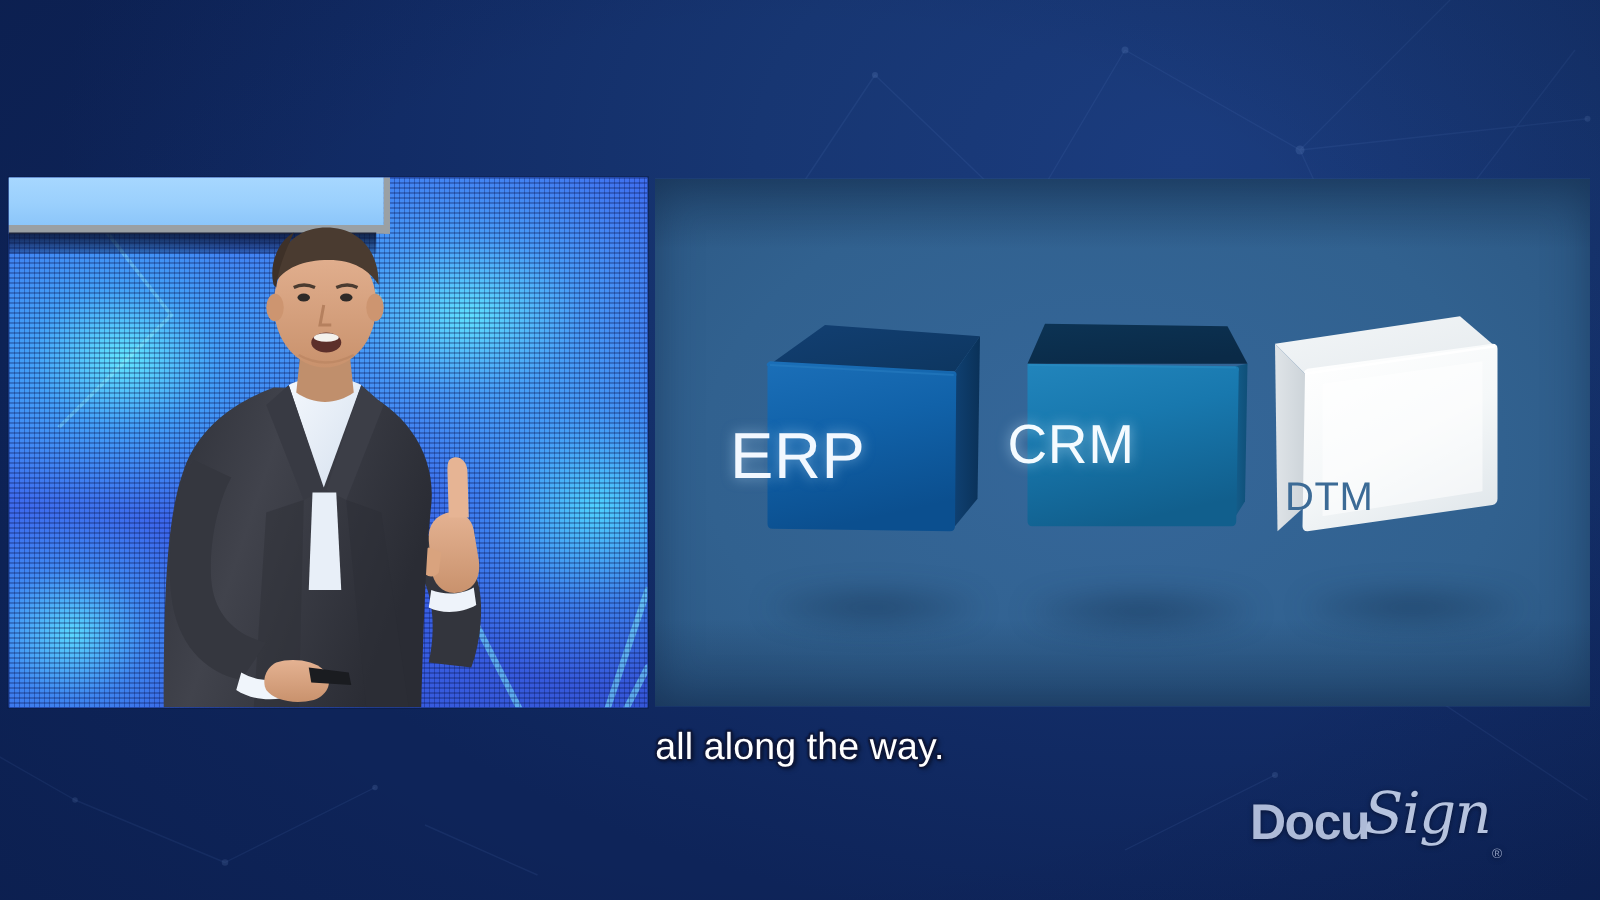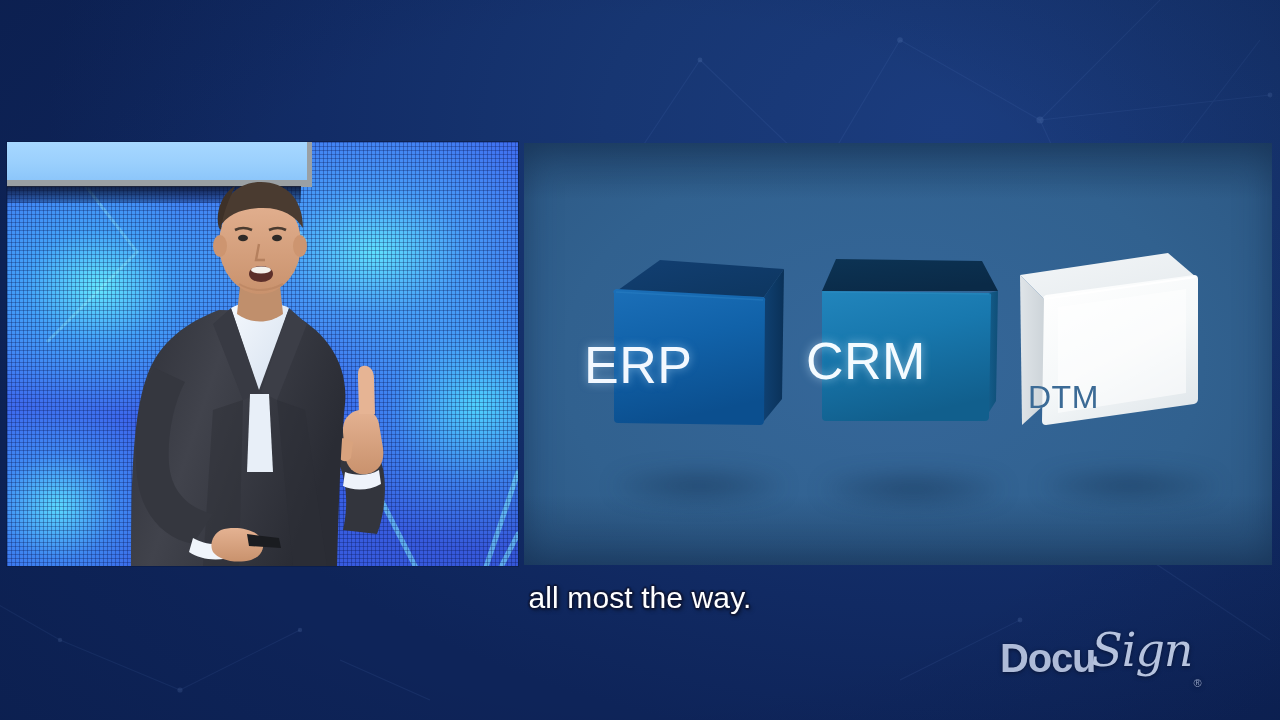--- a/index.html
+++ b/index.html
@@ -386,21 +386,21 @@
             </linearGradient>
           </defs>
 
           <path d="M12 40 L26 8 L172 10 L188 40 Z" fill="url(#crmTop)"></path>
 
           <path d="M178 42 L188 40 L186 150 L176 166 Z" fill="url(#crmSide)"></path>
 
           <path d="M12 40 L178 42 Q182 42 181 46 L179 166 Q179 170 175 170 L16 170 Q12 170 12 166 Z" fill="url(#crmFront)"></path>
           <path d="M13 41 L179 43" stroke="#2e90c6" stroke-width="1.5" opacity="0.45" fill="none"></path>
         </svg>
-        <div class="cube-label" style="top:80px; left:-4px; font-size:52px; color:#f4fbff; text-shadow:0 0 10px rgba(200,235,255,0.6);">CRM</div>
+        <div class="cube-label" style="top:80px; left:-4px; font-size:44px; color:#f4fbff; text-shadow:0 0 10px rgba(200,235,255,0.6);">CRM</div>
       </div>
 
       <div class="cube" style="left:486px; top:104px; width:210px; height:190px;">
         <svg width="210" height="190" viewBox="0 0 210 190" aria-hidden="true">
           <defs>
             <linearGradient id="dtmFront" x1="0.15" y1="0" x2="0.7" y2="1">
               <stop offset="0%" stop-color="#ffffff"></stop>
               <stop offset="55%" stop-color="#f5f8f9"></stop>
               <stop offset="100%" stop-color="#e2e8ec"></stop>
             </linearGradient>
@@ -424,21 +424,21 @@
 
           <path d="M34 52 L186 30" stroke="#ffffff" stroke-width="2" opacity="0.9" fill="none"></path>
         </svg>
         <div class="cube-label" style="top:88px; left:18px; font-size:32px; color:#3c6b96;margin-top:44px;">DTM</div>
       </div>
 
     </div>
   </div>
 
   <div class="subtitles">
-    <span class="subtitle-line">all most the way.</span>
+    <span class="subtitle-line">all along the way.</span>
   </div>
 
   <div class="logo">
     <div class="logo-row">
       <span class="logo-docu">Docu</span>
       <span class="logo-sign">Sign</span>
       <span class="logo-reg">®</span>
     </div>
   </div>
 

